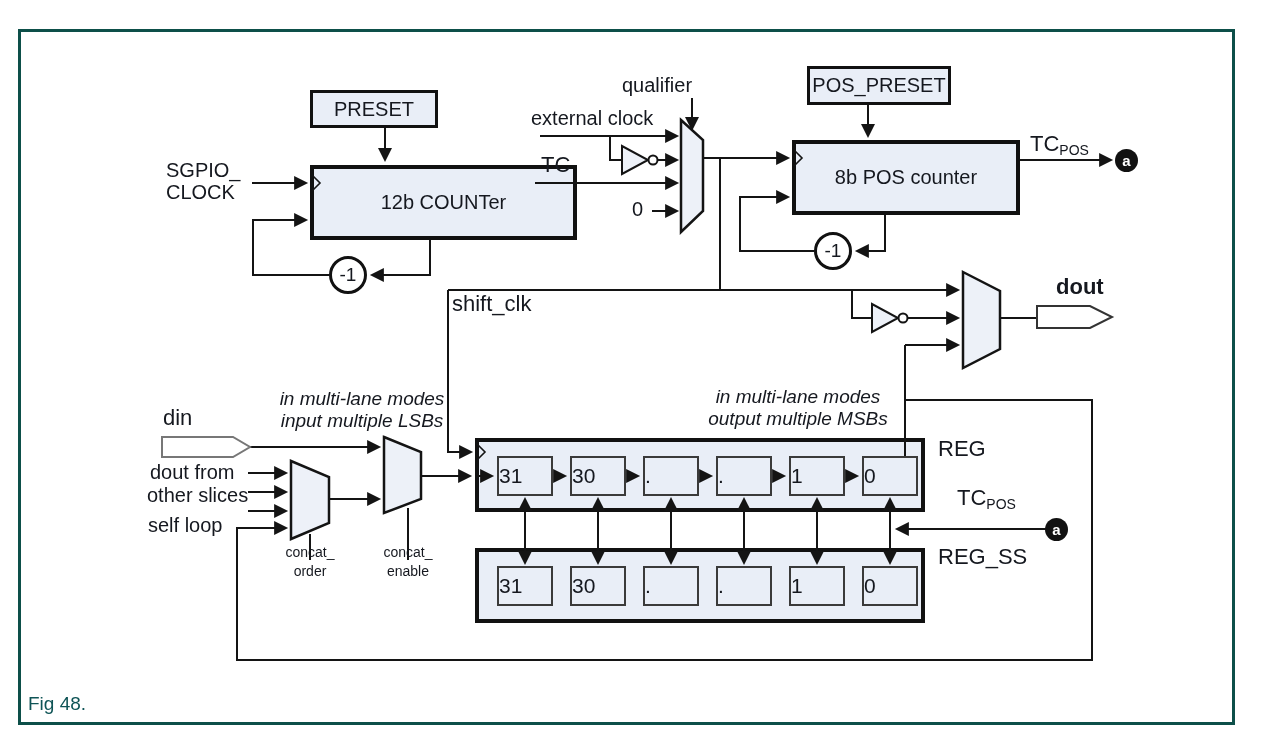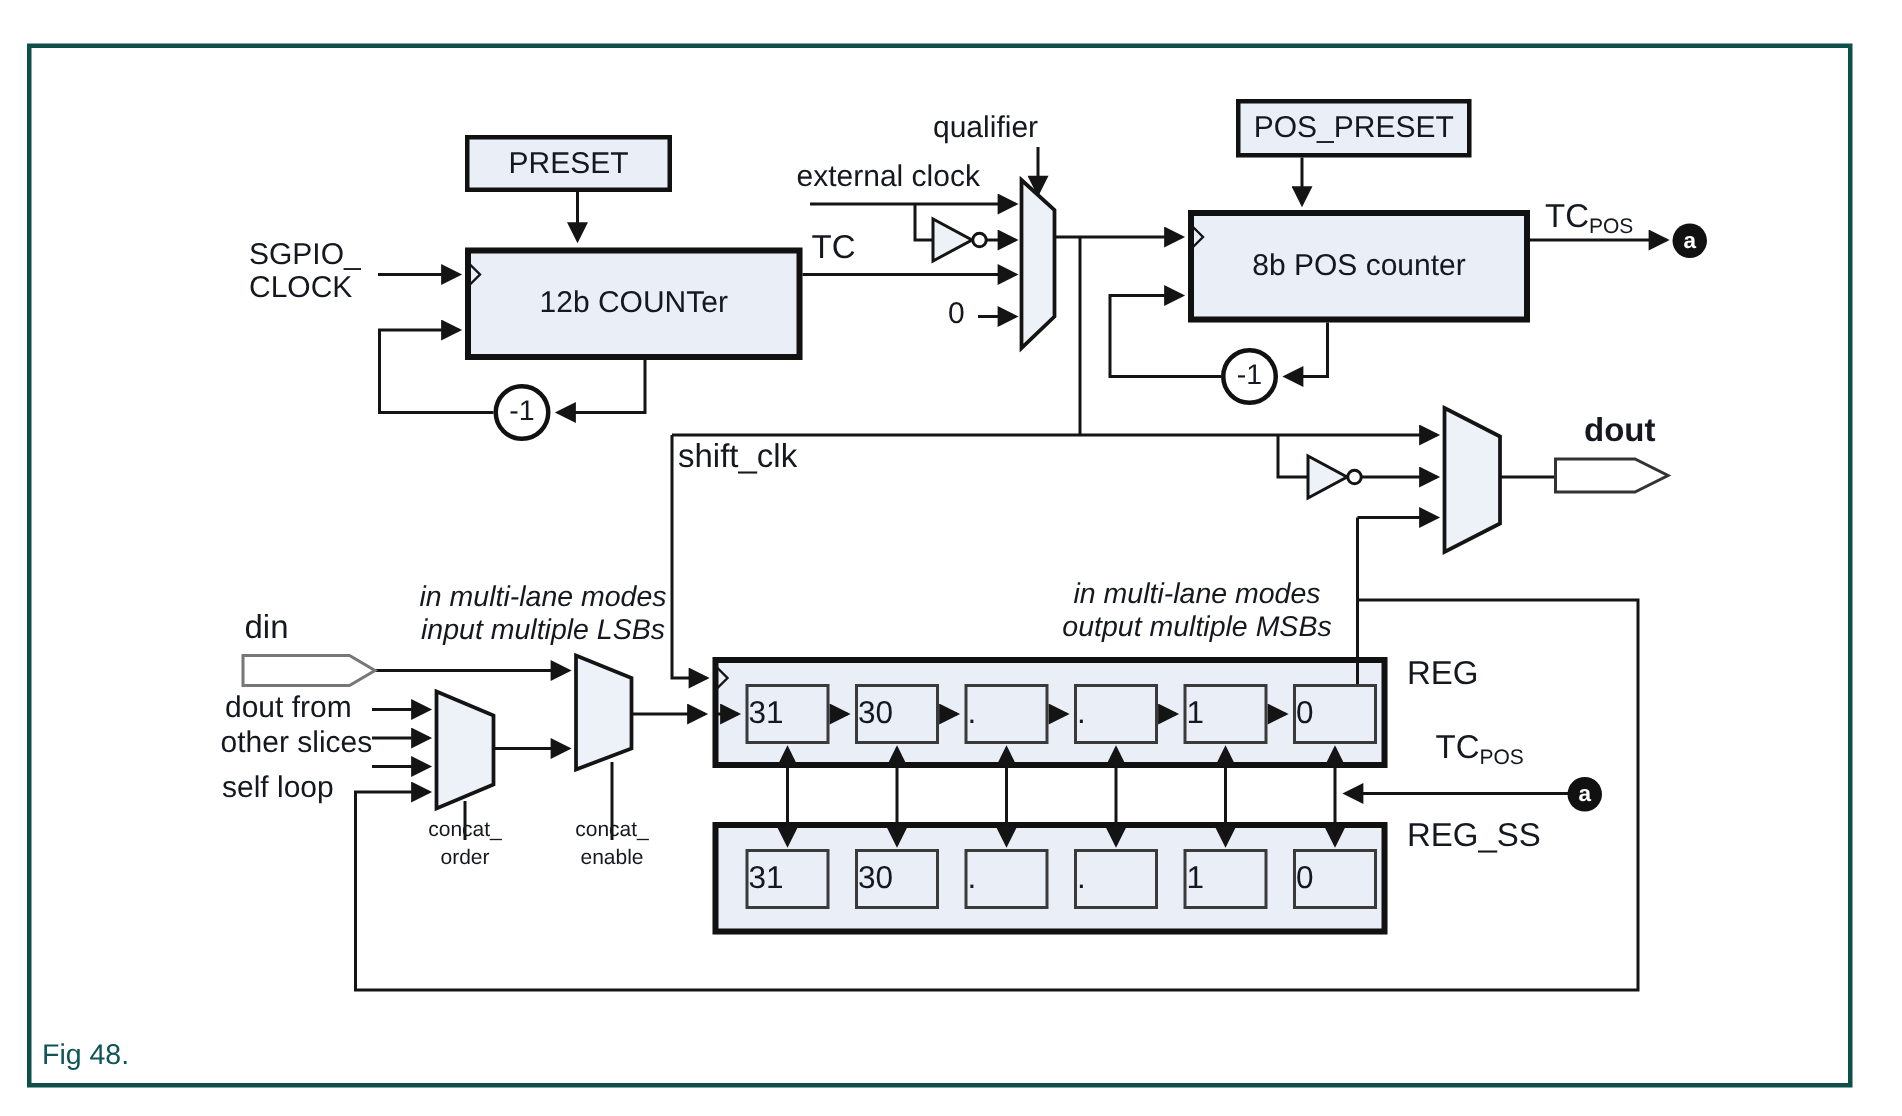--- a/index.html
+++ b/index.html
@@ -28,27 +28,27 @@
            color:#0f5456;z-index:4;display:flex;}
   .caption .ctext{margin-left:34px;}
 </style>
 </head>
 <body>
 
 <div id="stage">
 
   <div class="frame"></div>
 
-  <div class="blk thin" style="left:310px;top:90px;width:138px;height:38px;text-align:right;">
+  <div class="blk thin" style="left:310px;top:90px;width:128px;height:38px;text-align:right;">
     <span>PRESET</span>
   </div>
-  <div class="blk" style="left:310px;top:165px;width:225px;height:75px;">
+  <div class="blk" style="left:310px;top:165px;width:267px;height:75px;">
     <span>12b COUNTer</span>
   </div>
-  <div class="blk thin" style="left:824px;top:66px;width:157px;height:39px;">
+  <div class="blk thin" style="left:807px;top:66px;width:144px;height:39px;">
     <span>POS_PRESET</span>
   </div>
   <div class="blk" style="left:792px;top:140px;width:228px;height:75px;">
     <span>8b POS counter</span>
   </div>
   <div class="blk" style="left:475px;top:438px;width:450px;height:74px;"></div>
   <div class="blk" style="left:475px;top:548px;width:450px;height:75px;"></div>
 
   <div class="cell" style="left:497px;top:456px;width:56px;height:40px;">
       <span>31</span>

